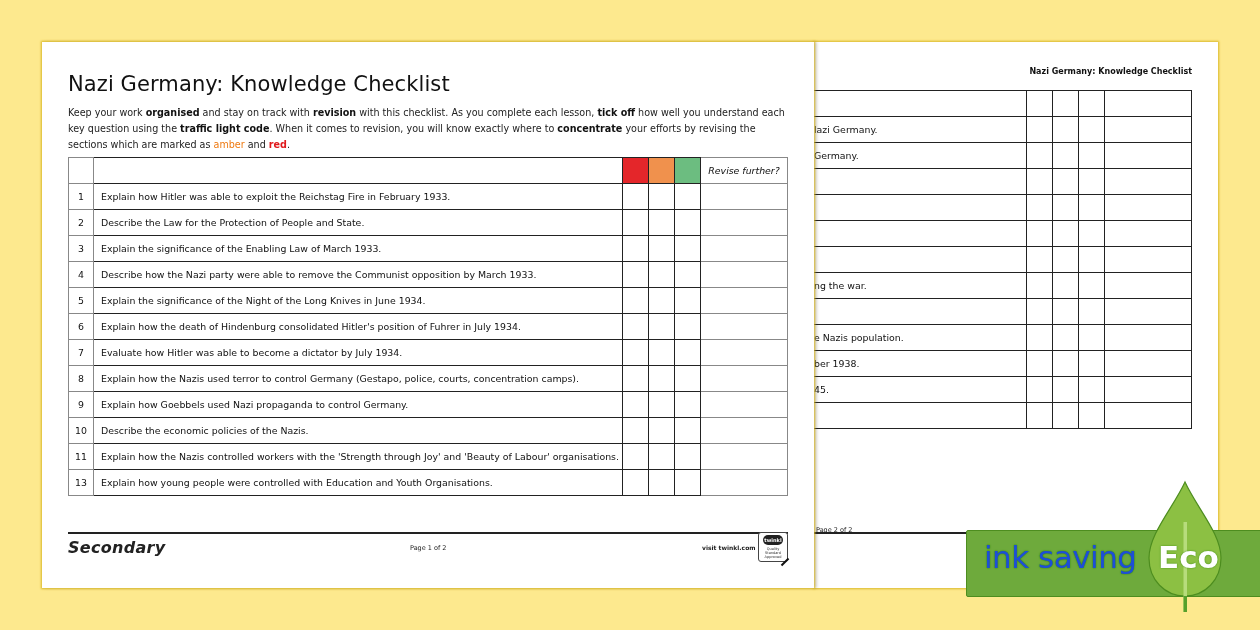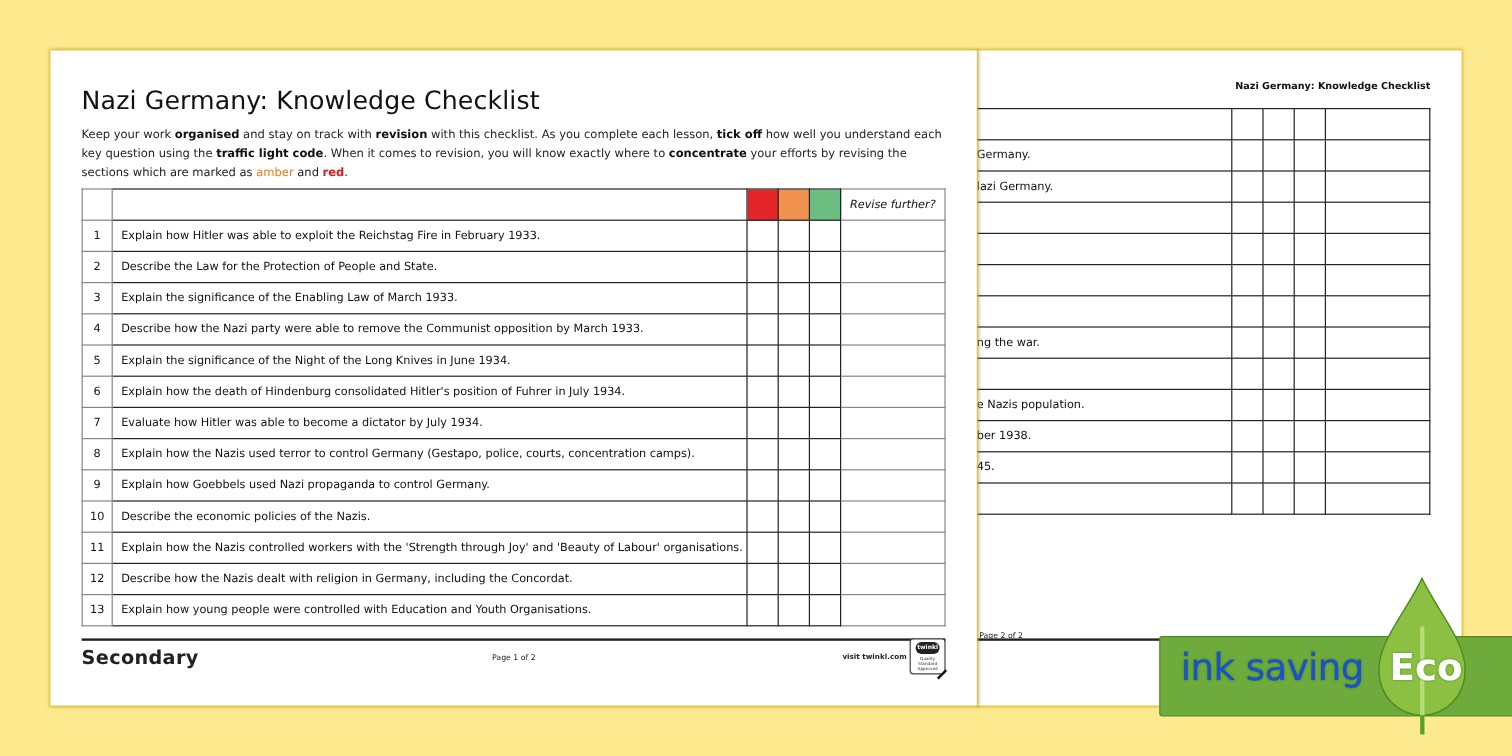--- a/index.html
+++ b/index.html
@@ -20,21 +20,21 @@
   #t1 { left:26px; top:115px; width:720px; }
   #t1 td.num { text-align:center; }
   #t1 td.txt { padding-left:7px; white-space:nowrap; overflow:hidden; }
   #t1 td.hdr-rev { text-align:center; font-size:9.4px; font-style:italic; }
   td.sw-red { background:#e4262a; }
   td.sw-amber { background:#f0914d; }
   td.sw-green { background:#6cbd80; }
   #t1 tr td:first-child, #t1 tr td:last-child { border-color:#888;margin-top:45px; }
 
   .footer-line { position:absolute; left:26px; width:720px; top:490px; height:2px; background:#222; }
-  .secondary { position:absolute; left:26px; top:496px; font-size:16px; font-weight:bold; color:#222; letter-spacing:0.3px; }
+  .secondary { position:absolute; left:26px; top:496px; font-size:16px; font-weight:bold; color:#222; letter-spacing:0.3px;font-style:italic; }
   .pagenum { position:absolute; left:368px; top:502px; font-size:6.5px; color:#222; }
   .visit { position:absolute; left:660px; top:502px; font-size:6px; font-weight:bold; color:#222; }
   .badge { position:absolute; left:716px; top:490px; width:28px; height:28px; border:1px solid #444; border-radius:3px; background:#fff; }
   .badge .cloud { position:absolute; left:4px; top:2px; width:20px; height:10px; background:#222; border-radius:6px; color:#fff; font-size:5px; font-weight:bold; text-align:center; line-height:10px; }
   .badge .tiny { position:absolute; left:2px; top:14px; width:24px; font-size:3.5px; text-align:center; color:#333; line-height:4px; }
   .badge .pen { position:absolute; right:-3px; bottom:-2px; width:10px; height:2px; background:#111; transform:rotate(-45deg); }
 
   .p2-title { position:absolute; right:26px; top:25px; font-size:8px; font-weight:bold; color:#111; white-space:nowrap; }
   #t2 { left:-1px; top:48px; width:378px; }
   #t2 td { height:25px; font-size:9.4px; }
@@ -62,28 +62,28 @@
       </colgroup>
     <tbody id="t2body">
         <tr>
           <td class="txt"></td>
           <td></td>
           <td></td>
           <td></td>
           <td></td>
         </tr>
         <tr>
+          <td class="txt">lazi Germany.</td>
+          <td></td>
+          <td></td>
+          <td></td>
+          <td></td>
+        </tr>
+        <tr>
           <td class="txt">Germany.</td>
-          <td></td>
-          <td></td>
-          <td></td>
-          <td></td>
-        </tr>
-        <tr>
-          <td class="txt">lazi Germany.</td>
           <td></td>
           <td></td>
           <td></td>
           <td></td>
         </tr>
         <tr>
           <td class="txt"></td>
           <td></td>
           <td></td>
           <td></td>
@@ -266,28 +266,20 @@
         </tr>
         <tr>
           <td class="num">11</td>
           <td class="txt">Explain how the Nazis controlled workers with the 'Strength through Joy' and 'Beauty of Labour' organisations.</td>
           <td></td>
           <td></td>
           <td></td>
           <td></td>
         </tr>
         <tr>
-          <td class="num">12</td>
-          <td class="txt">Describe how the Nazis dealt with religion in Germany, including the Concordat.</td>
-          <td></td>
-          <td></td>
-          <td></td>
-          <td></td>
-        </tr>
-        <tr>
           <td class="num">13</td>
           <td class="txt">Explain how young people were controlled with Education and Youth Organisations.</td>
           <td></td>
           <td></td>
           <td></td>
           <td></td>
         </tr>
       </tbody>
   </table>
 

